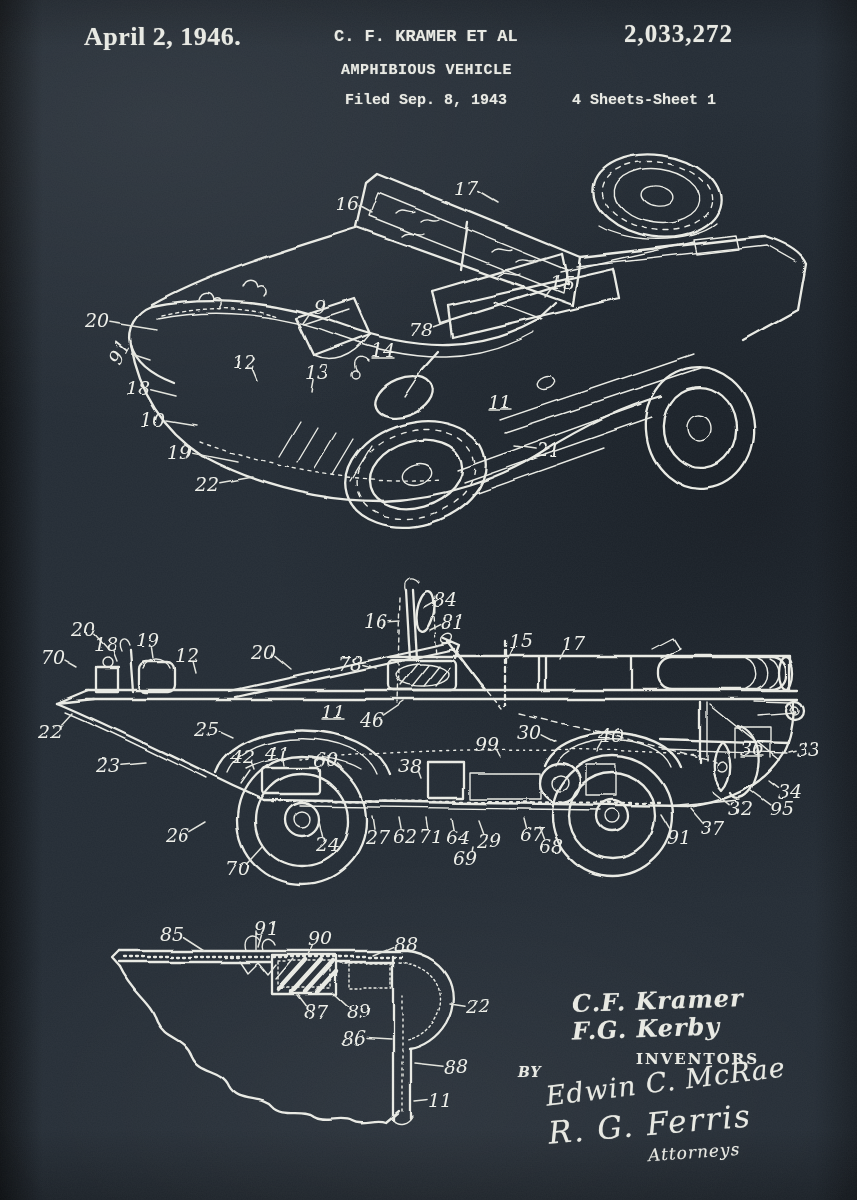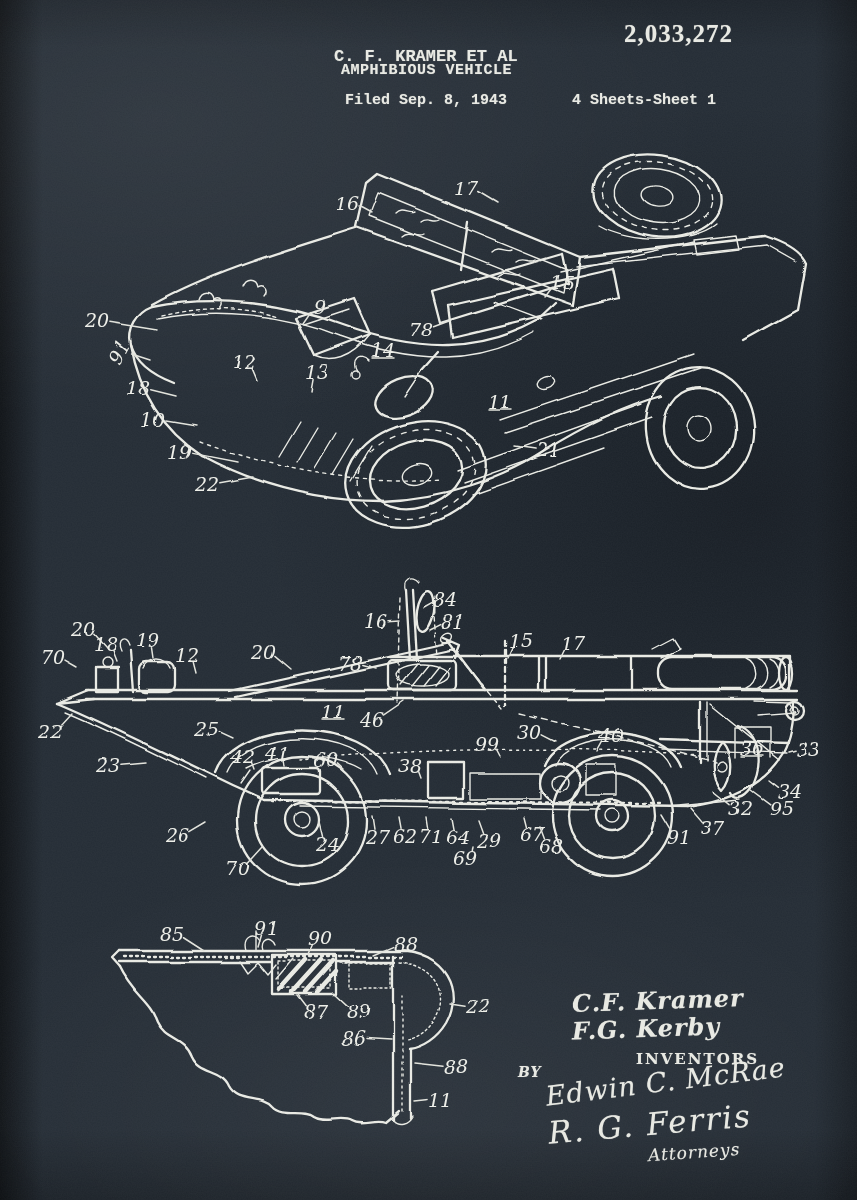--- a/index.html
+++ b/index.html
@@ -7,21 +7,21 @@
     background-color:#252d36;
     background-image:
       radial-gradient(ellipse 900px 500px at 18% 10%, rgba(255,255,255,0.055), transparent 62%),
       radial-gradient(ellipse 760px 620px at 88% 42%, rgba(10,14,19,0.45), transparent 65%),
       radial-gradient(ellipse 820px 420px at 48% 92%, rgba(255,255,255,0.04), transparent 60%),
       linear-gradient(90deg, rgba(0,0,0,0.55) 0, rgba(0,0,0,0) 5%, rgba(0,0,0,0) 95%, rgba(0,0,0,0.30) 100%),
       linear-gradient(0deg, rgba(0,0,0,0.25) 0, rgba(0,0,0,0) 6%, rgba(0,0,0,0) 96%, rgba(0,0,0,0.18) 100%);
     font-family:"Liberation Sans", sans-serif;color:#e8e9e3;}
   .hdr{position:absolute;white-space:nowrap;text-shadow:0 0 1px rgba(235,236,230,0.45);}
   .h-date{left:84px;top:22px;font:700 26px "Liberation Serif", serif;letter-spacing:0.5px;}
-  .h-name{left:334px;top:27px;font:700 17px "Liberation Mono", monospace;margin-top:20px;}
+  .h-name{left:334px;top:27px;font:700 17px "Liberation Mono", monospace;}
   .h-number{right:124px;top:20px;font:700 25px "Liberation Serif", serif;letter-spacing:1px;}
   .h-title{left:341px;top:62px;font:700 15px "Liberation Mono", monospace;letter-spacing:0.5px;}
   .h-filed{left:345px;top:92px;font:700 15px "Liberation Mono", monospace;}
   .h-sheet{left:572px;top:92px;font:700 15px "Liberation Mono", monospace;}
   svg.drawing{position:absolute;left:0;top:0;}
   .art path,.art line,.art rect,.art circle,.art ellipse{stroke:#e9eae4;fill:none;
     stroke-width:2.3;stroke-linecap:round;stroke-linejoin:round;}
   .art .thin{stroke-width:1.4;}
   .art .wide{stroke-width:4.5;}
   .labels text{fill:#edeee8;font:italic 19px "DejaVu Serif", serif;text-anchor:middle;
@@ -36,20 +36,21 @@
   .s-by{left:518px;top:1064px;font-style:italic;font-weight:700;font-size:14px;letter-spacing:1px;}
   .s-sig1{left:545px;top:1066px;font-style:italic;font-size:27px;transform:rotate(-7deg);letter-spacing:1px;}
   .s-sig2{left:548px;top:1106px;font-style:italic;font-size:31px;transform:rotate(-5deg);letter-spacing:2px;}
   .s-att{left:648px;top:1142px;font-style:italic;font-size:17px;transform:rotate(-4deg);letter-spacing:1px;}
 </style>
 </head>
 <body>
 
 <div class="page">
 
+  <div class="hdr h-date">April 2, 1946.</div>
   <div class="hdr h-name">C. F. KRAMER ET AL</div>
   <div class="hdr h-number">2,033,272</div>
   <div class="hdr h-title">AMPHIBIOUS VEHICLE</div>
   <div class="hdr h-filed">Filed Sep. 8, 1943</div>
   <div class="hdr h-sheet">4 Sheets-Sheet 1</div>
 
   <svg class="drawing" width="857" height="1200" viewBox="0 0 857 1200">
     <defs>
       <filter id="wobble" x="-4%" y="-4%" width="108%" height="108%">
         <feTurbulence type="fractalNoise" baseFrequency="0.016" numOctaves="2" seed="7" result="t"></feTurbulence>

